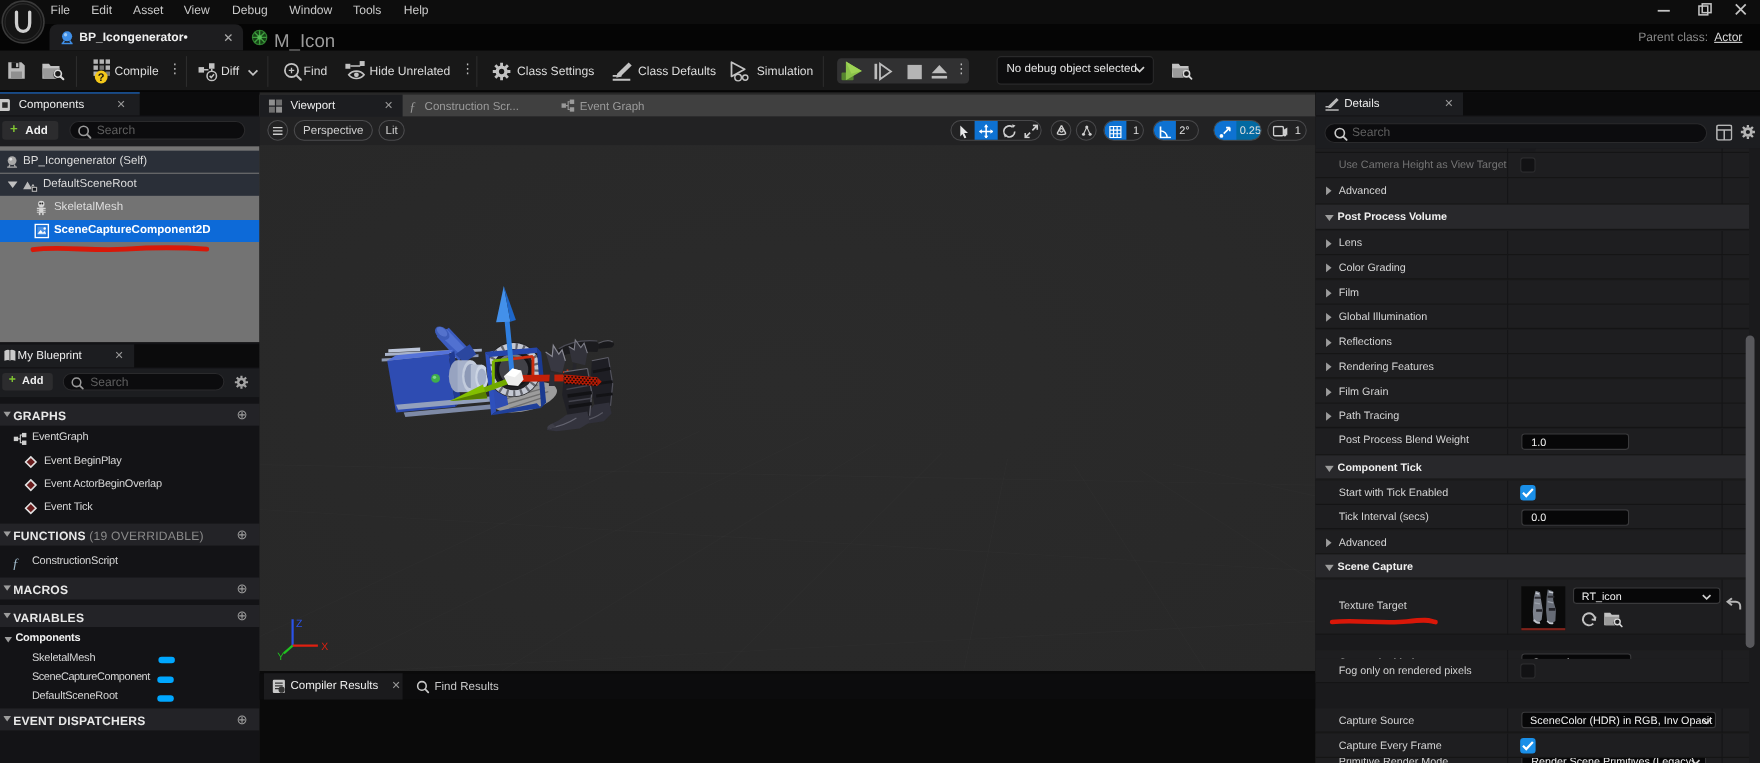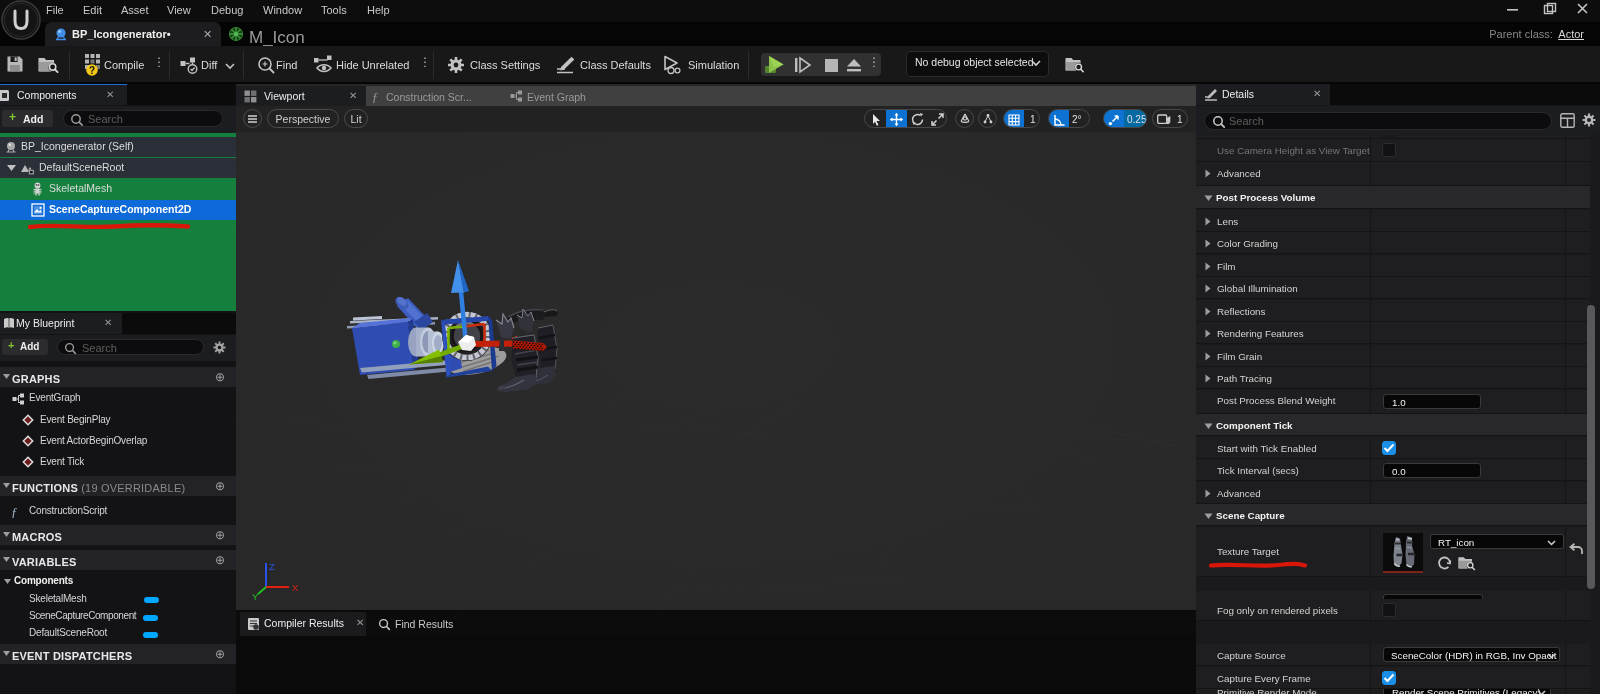--- a/index.html
+++ b/index.html
@@ -34,21 +34,21 @@
 .ptab .lbl { position:absolute; font-size:10.5px; color:#ededed; top:4px; }
 .ptab .x { position:absolute; font-size:10px; color:#999; top:4px; }
 .searchbox { position:absolute; background:#0c0c0e; border:1px solid #2a2a2c; border-radius:11px; }
 .searchbox .ph { position:absolute; left:24px; top:2px; color:#5f5f5f; font-size:11px; }
 
 
 #leftcol { position:absolute; top:84px; left:0; width:236px; height:610px; background:#131316; }
 
 
 #comp-toolbar { position:absolute; top:22px; left:0; width:236px; height:27px; background:#1c1d20; }
-#comp-tree { position:absolute; top:49px; left:0; width:236px; height:178px; background:#15803d; }
+#comp-tree { position:absolute; top:49px; left:0; width:236px; height:178px; background:#737373; }
 .trow { position:absolute; left:0; width:236px; height:20px; font-size:10.5px; color:#dcdcdc; }
 .trow .tx { position:absolute; top:3px; }
 
 
 #mybp { position:absolute; top:229px; left:0; width:236px; height:381px; background:#131316; }
 #mybp-toolbar { position:absolute; top:22px; left:0; width:236px; height:26px; background:#1c1d20; }
 .bph { position:absolute; left:0; width:236px; height:20px; background:#232327; color:#e8e8e8;
   font-size:10px; font-weight:bold; }
 .bph .tx { position:absolute; left:12px; top:6px; letter-spacing:0.2px; font-size:11px; }
 .bph .plus { position:absolute; right:11px; top:3px; color:#9d9d9d; font-weight:normal; font-size:12px; }

